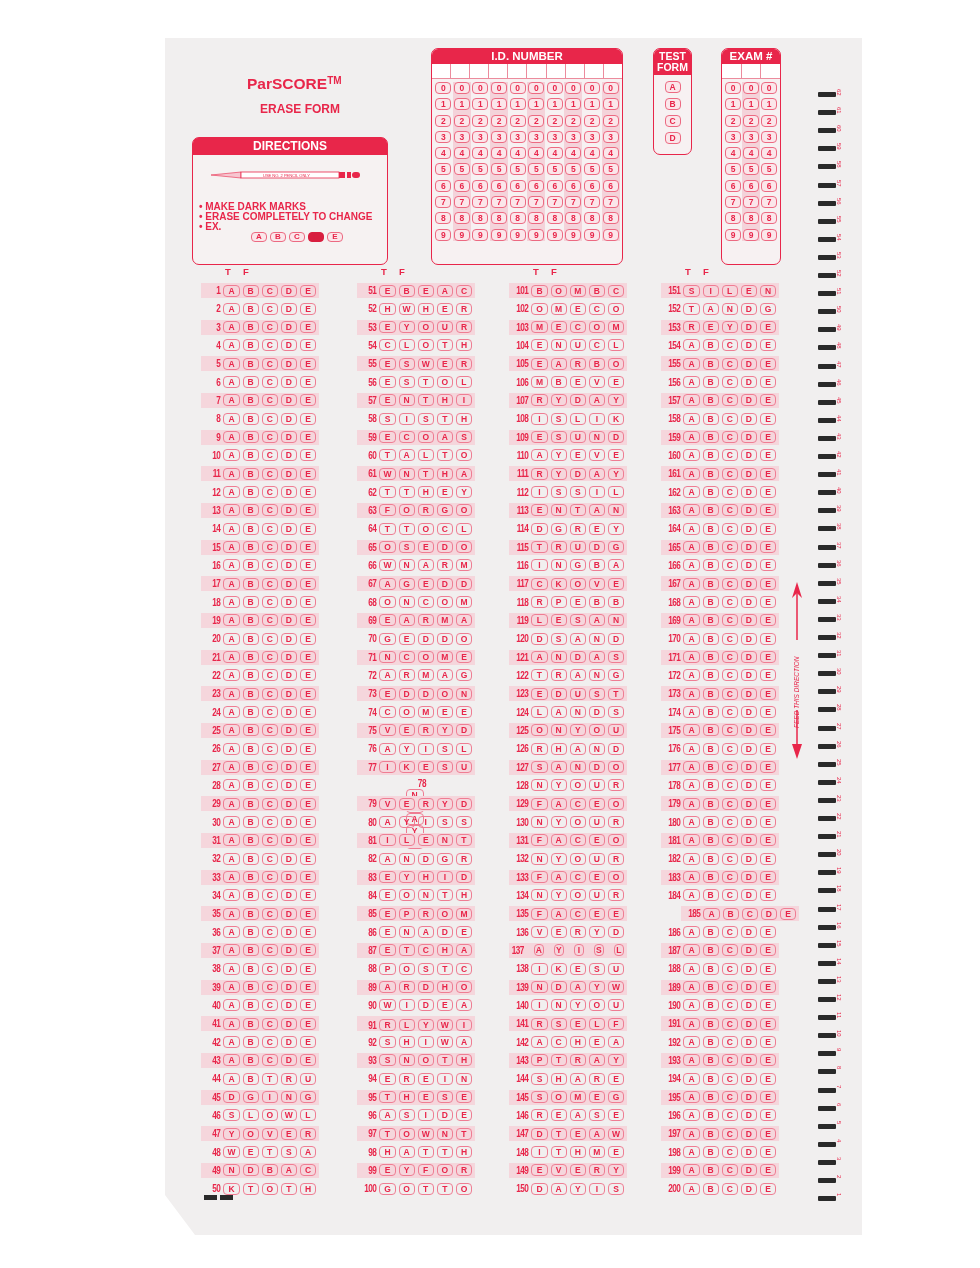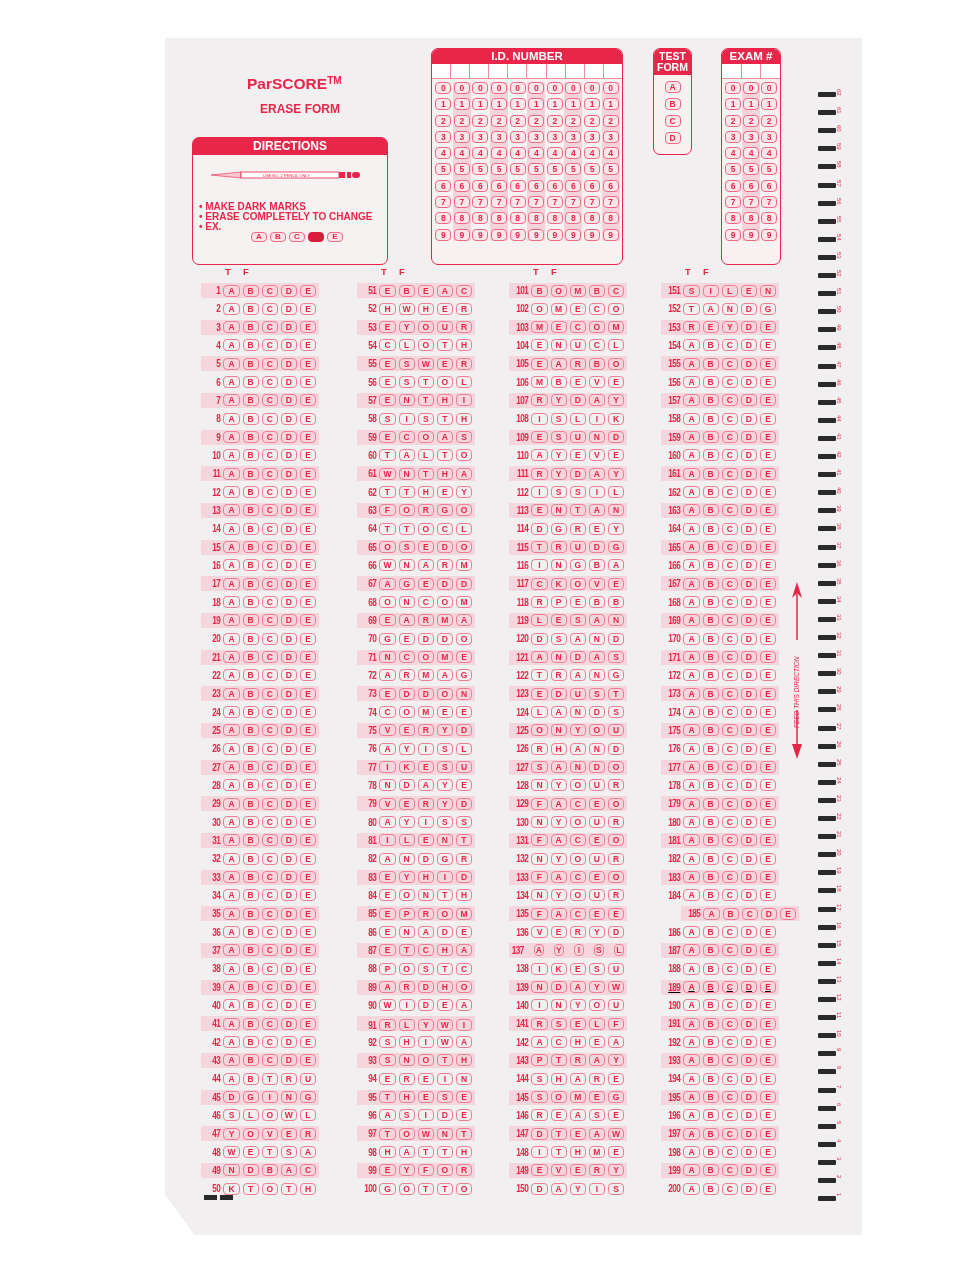--- a/index.html
+++ b/index.html
@@ -879,21 +879,21 @@
         <span class="bub abub">L</span>
       </div>
       <div class="row shade" style="left: 192px; top: 721.58px; width: 118px;">
         <span class="qnum">77</span>
         <span class="bub abub">I</span>
         <span class="bub abub">K</span>
         <span class="bub abub">E</span>
         <span class="bub abub">S</span>
         <span class="bub abub">U</span>
       </div>
-      <div class="row" style="left: 192px; top: 739.91px; width: 118px;">
+      <div class="row" style="left: 192px; top: 739.91px; width: 118px; flex-direction: column;">
         <span class="qnum">78</span>
         <span class="bub abub">N</span>
         <span class="bub abub">D</span>
         <span class="bub abub">A</span>
         <span class="bub abub">Y</span>
         <span class="bub abub">E</span>
       </div>
       <div class="row shade" style="left: 192px; top: 758.24px; width: 118px;">
         <span class="qnum">79</span>
         <span class="bub abub">V</span>
@@ -1771,21 +1771,21 @@
         <span class="bub abub">E</span>
       </div>
       <div class="row" style="left: 496px; top: 923.21px; width: 118px;">
         <span class="qnum">188</span>
         <span class="bub abub">A</span>
         <span class="bub abub">B</span>
         <span class="bub abub">C</span>
         <span class="bub abub">D</span>
         <span class="bub abub">E</span>
       </div>
-      <div class="row shade" style="left: 496px; top: 941.54px; width: 118px; text-decoration: underline;">
+      <div class="row shade" style="left: 496px; top: 941.54px; width: 118px;">
         <span class="qnum">189</span>
         <span class="bub abub">A</span>
         <span class="bub abub">B</span>
         <span class="bub abub">C</span>
         <span class="bub abub">D</span>
         <span class="bub abub">E</span>
       </div>
       <div class="row" style="left: 496px; top: 959.87px; width: 118px;">
         <span class="qnum">190</span>
         <span class="bub abub">A</span>

